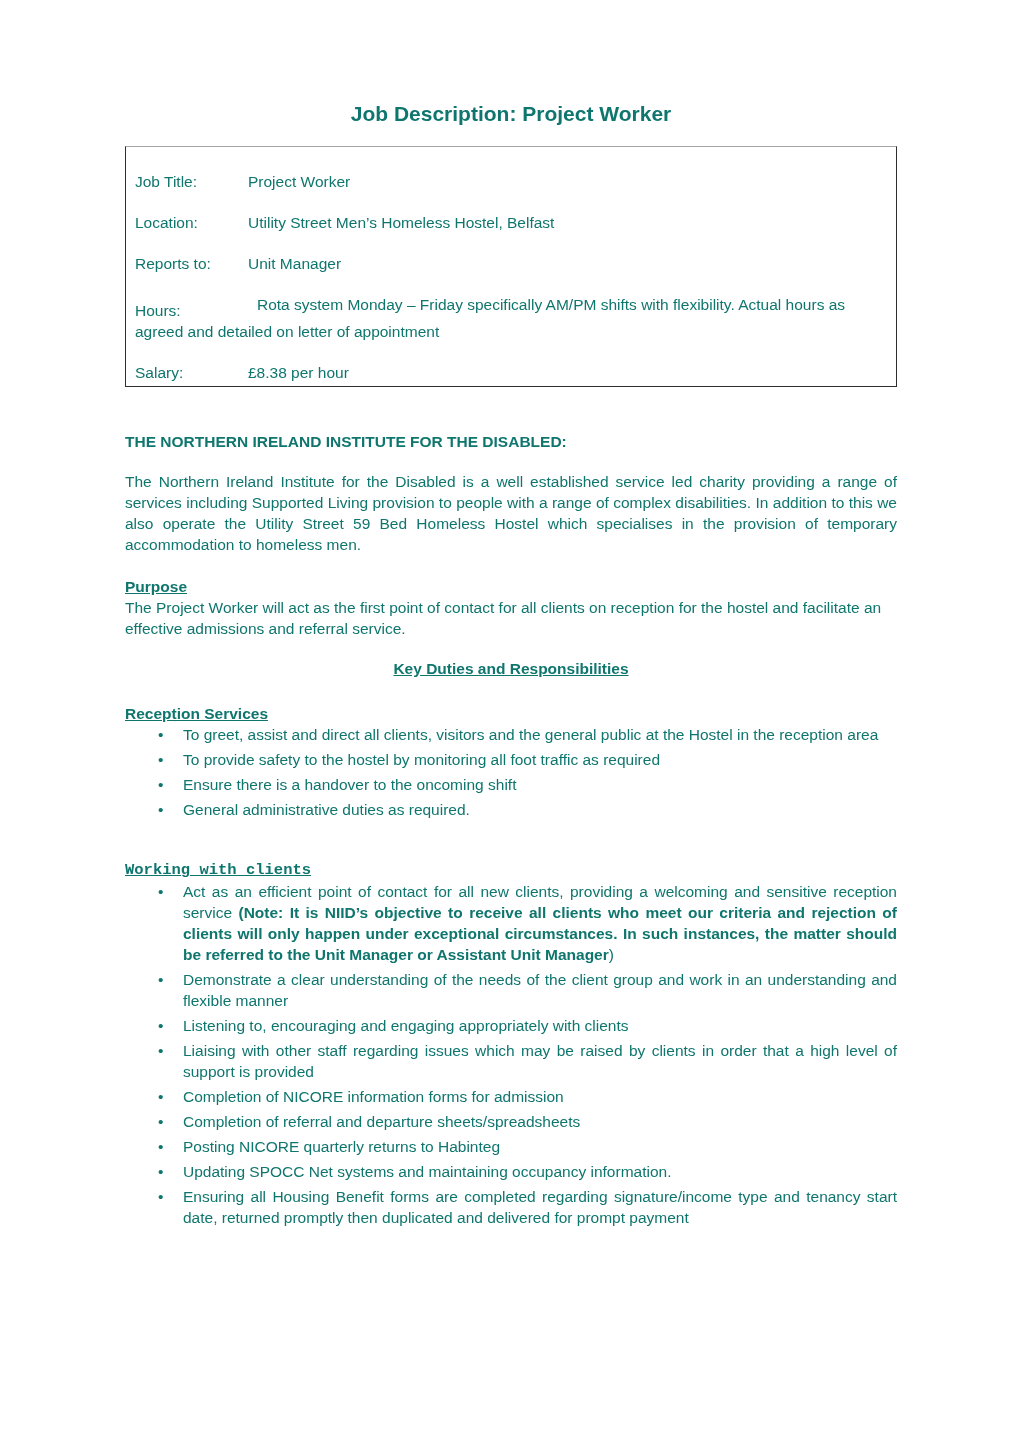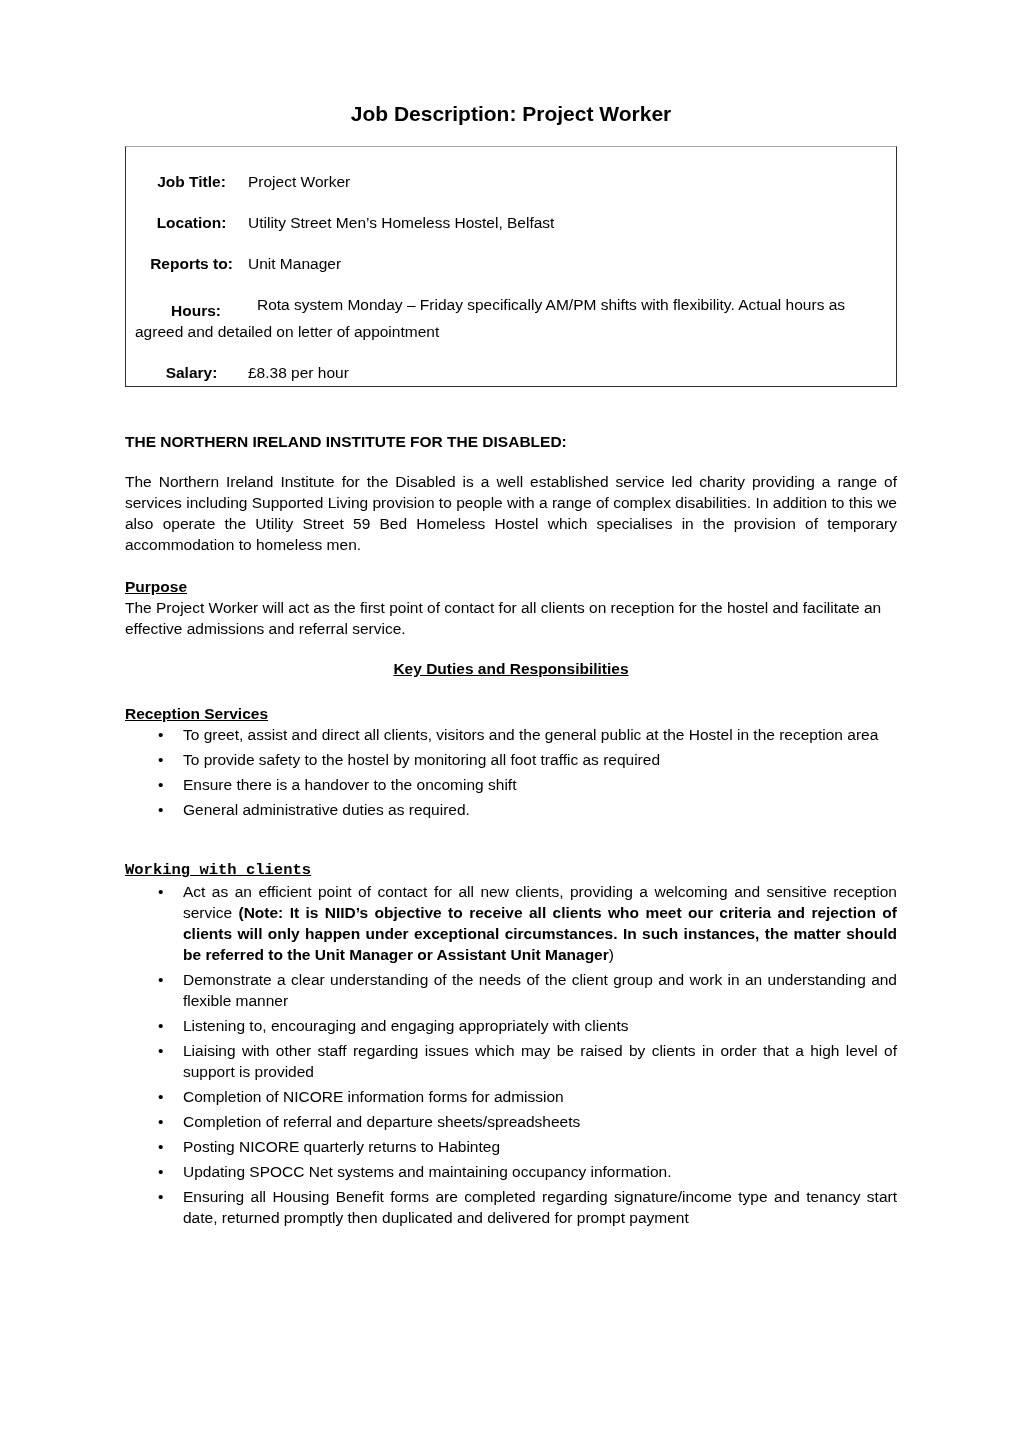--- a/index.html
+++ b/index.html
@@ -1,33 +1,33 @@
 <!DOCTYPE html>
 <html><head>
 <meta charset="utf-8">
 <style>
   html,body{margin:0;padding:0;background:#ffffff;}
   .page{
     width:1020px;height:1300px;position:relative;background:#ffffff;
     font-family:"Liberation Sans","DejaVu Sans",sans-serif;
-    font-size:15.5px;line-height:21px;color:#000000;
+    font-size:15.5px;line-height:21px;color:#0f766e;
     overflow:hidden;
   }
   .content{padding:101px 123px 0 125px;}
   .doc-title{
     font-size:21px;line-height:25px;font-weight:bold;text-align:center;margin:0;
   }
   .info-box{
     margin-top:20px;
     border:1px solid #2e2e2e;border-top-color:#a6a6a6;
     padding:24px 10px 3px 9px;
   }
   .info-row{margin:0 0 20px 0;}
   .info-row:last-child{margin-bottom:0;}
-  .lbl{display:inline-block;width:113px;font-weight:bold;vertical-align:top;text-align:center;}
+  .lbl{display:inline-block;width:113px;font-weight:normal;vertical-align:top;}
   .lbl.wide{width:122px;margin-top:6px;}
   .h-org{font-weight:bold;margin:44px 0 0 0;}
   .para{margin:19px 0 0 0;text-align:justify;}
   .h-u{font-weight:bold;text-decoration:underline;}
   .purpose-h{margin:21px 0 0 0;}
   .plain-p{margin:0;}
   .keyduties-h{margin:19px 0 0 0;text-align:center;}
   .reception-h{margin:24px 0 0 0;}
   .working-h{margin:40px 0 0 0;font-family:Liberation Mono, monospace;}
   .blist{margin:0;padding:0;}

